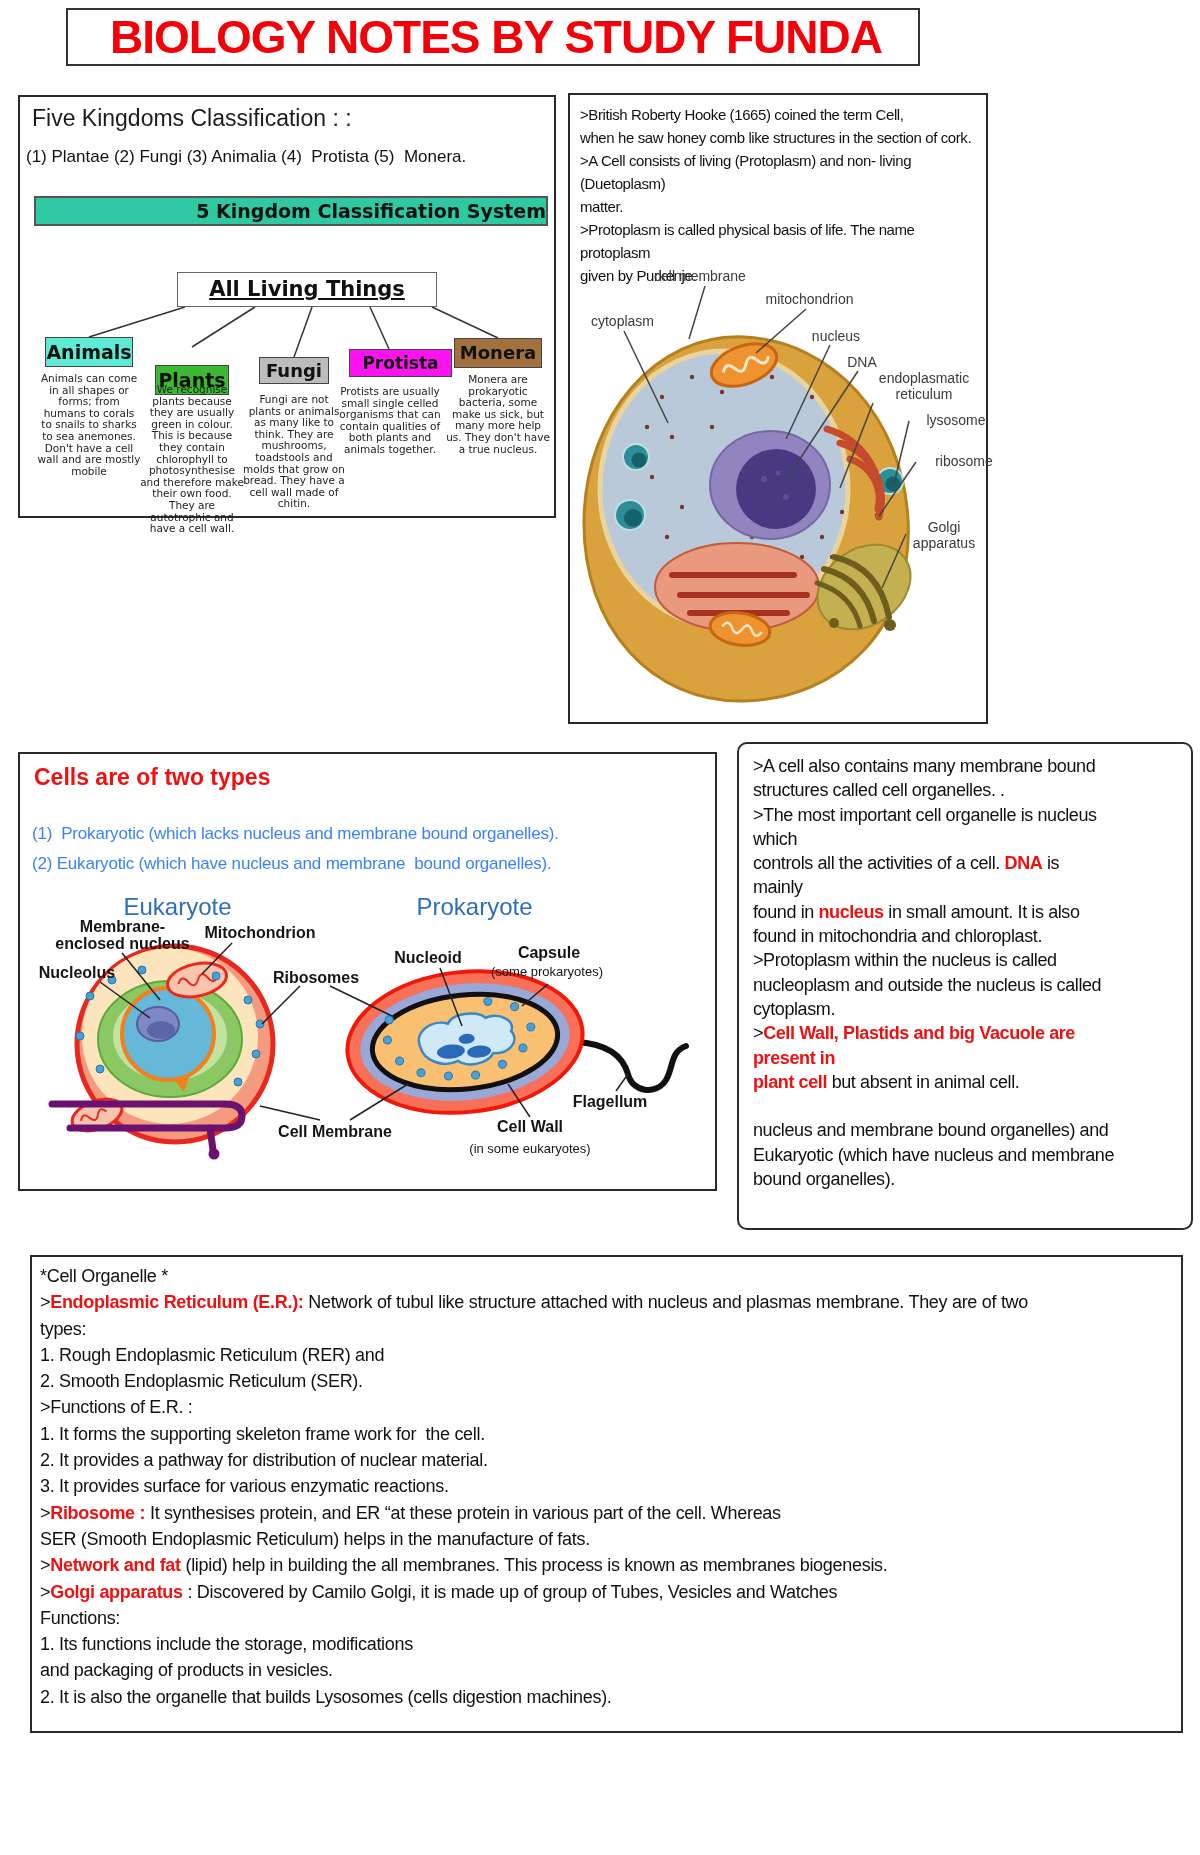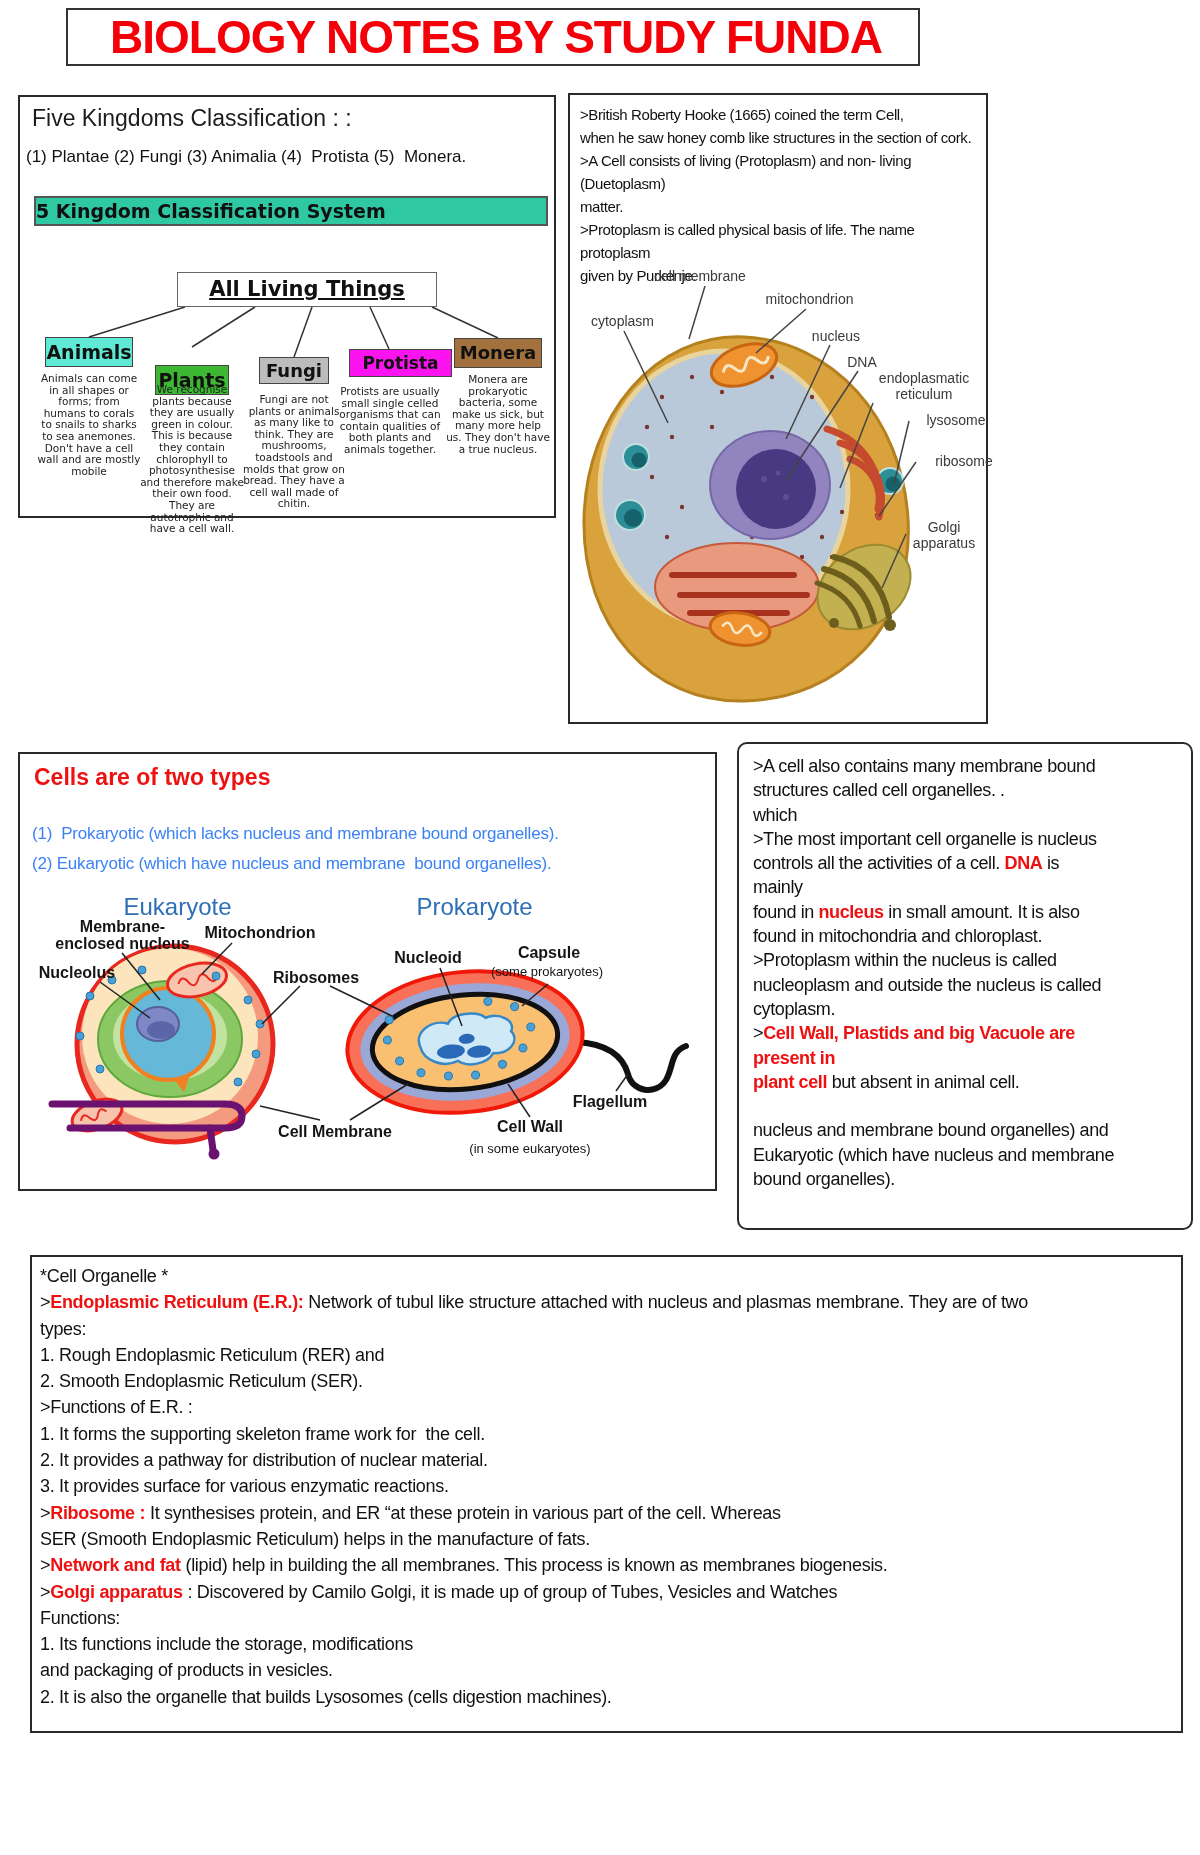--- a/index.html
+++ b/index.html
@@ -11,21 +11,21 @@
   .red-t.bold-t{font-weight:700;}
 
   
   .title-box{position:absolute;left:66px;top:8px;width:854px;height:58px;border:2px solid #333;box-sizing:border-box;}
   .title-text{display:block;padding-left:42px;line-height:54px;font-size:46px;font-weight:800;letter-spacing:-1px;color:#f40009;white-space:nowrap;}
 
   
   .fk{left:18px;top:95px;width:538px;height:423px;}
   .fk-heading{position:absolute;left:12px;top:8px;font-size:23px;color:#1c1c1c;}
   .fk-intro{position:absolute;left:6px;top:50px;font-size:17px;color:#111;white-space:pre-wrap;}
-  .fk-banner{position:absolute;left:14px;top:99px;width:514px;height:30px;border:2px solid #555;box-sizing:border-box;text-align:left;line-height:27px;font-family:"DejaVu Sans",sans-serif;font-weight:700;font-size:19px;color:#111;}
+  .fk-banner{position:absolute;left:14px;top:99px;width:514px;height:30px;border:2px solid #555;box-sizing:border-box;text-align:right;line-height:27px;font-family:"DejaVu Sans",sans-serif;font-weight:700;font-size:19px;color:#111;}
   .fk-root{position:absolute;left:157px;top:175px;width:260px;height:35px;border:1.5px solid #666;box-sizing:border-box;text-align:center;line-height:33px;font-family:"DejaVu Sans",sans-serif;font-weight:700;font-size:21px;text-decoration:underline;color:#111;background:#fff;}
   .fk-svg{position:absolute;left:0;top:0;width:538px;height:423px;}
   .kbox{position:absolute;border:1px solid #444;box-sizing:border-box;text-align:center;font-family:"DejaVu Sans",sans-serif;font-weight:700;color:#111;}
   .kdesc{position:absolute;width:104px;text-align:center;font-family:"DejaVu Sans",sans-serif;font-size:10.5px;line-height:11.6px;color:#222;}
 
   
   .hk{left:568px;top:93px;width:420px;height:631px;}
   .hooke-text{position:absolute;left:10px;top:8px;width:402px;font-size:15px;line-height:23px;letter-spacing:-0.4px;color:#111;}
   .cell-svg{position:absolute;left:2px;top:162px;width:416px;height:466px;}
   .clabel{position:absolute;text-align:center;font-size:14px;color:#3a3a3a;line-height:16px;}
@@ -293,22 +293,22 @@
     <span class="dlabel" style="left:535px;top:339px;width:110px;">Flagellum</span>
     <span class="dlabel" style="left:240px;top:369px;width:150px;">Cell Membrane</span>
     <span class="dlabel" style="left:455px;top:364px;width:110px;">Cell Wall</span>
     <span class="dlabel small" style="left:425px;top:386px;width:170px;">(in some eukaryotes)</span>
   </section>
 
   <section class="box os">
     <div class="os-text">
         <div class="tline">&gt;A cell also contains many membrane bound</div>
         <div class="tline">structures called cell organelles. .</div>
+        <div class="tline">&gt;The most important cell organelle is nucleus</div>
         <div class="tline">which</div>
-        <div class="tline">&gt;The most important cell organelle is nucleus</div>
         <div class="tline"><span>controls all the activities of a cell. </span><span class="red-t bold-t">DNA</span><span> is</span></div>
         <div class="tline">mainly</div>
         <div class="tline"><span>found in </span><span class="red-t bold-t">nucleus</span><span> in small amount. It is also</span></div>
         <div class="tline">found in mitochondria and chloroplast.</div>
         <div class="tline">&gt;Protoplasm within the nucleus is called</div>
         <div class="tline">nucleoplasm and outside the nucleus is called</div>
         <div class="tline">cytoplasm.</div>
         <div class="tline"><span>&gt;</span><span class="red-t bold-t">Cell Wall, Plastids and big Vacuole are</span></div>
         <div class="tline"><span class="red-t bold-t">present in</span></div>
         <div class="tline"><span class="red-t bold-t">plant cell</span><span> but absent in animal cell.</span></div>

